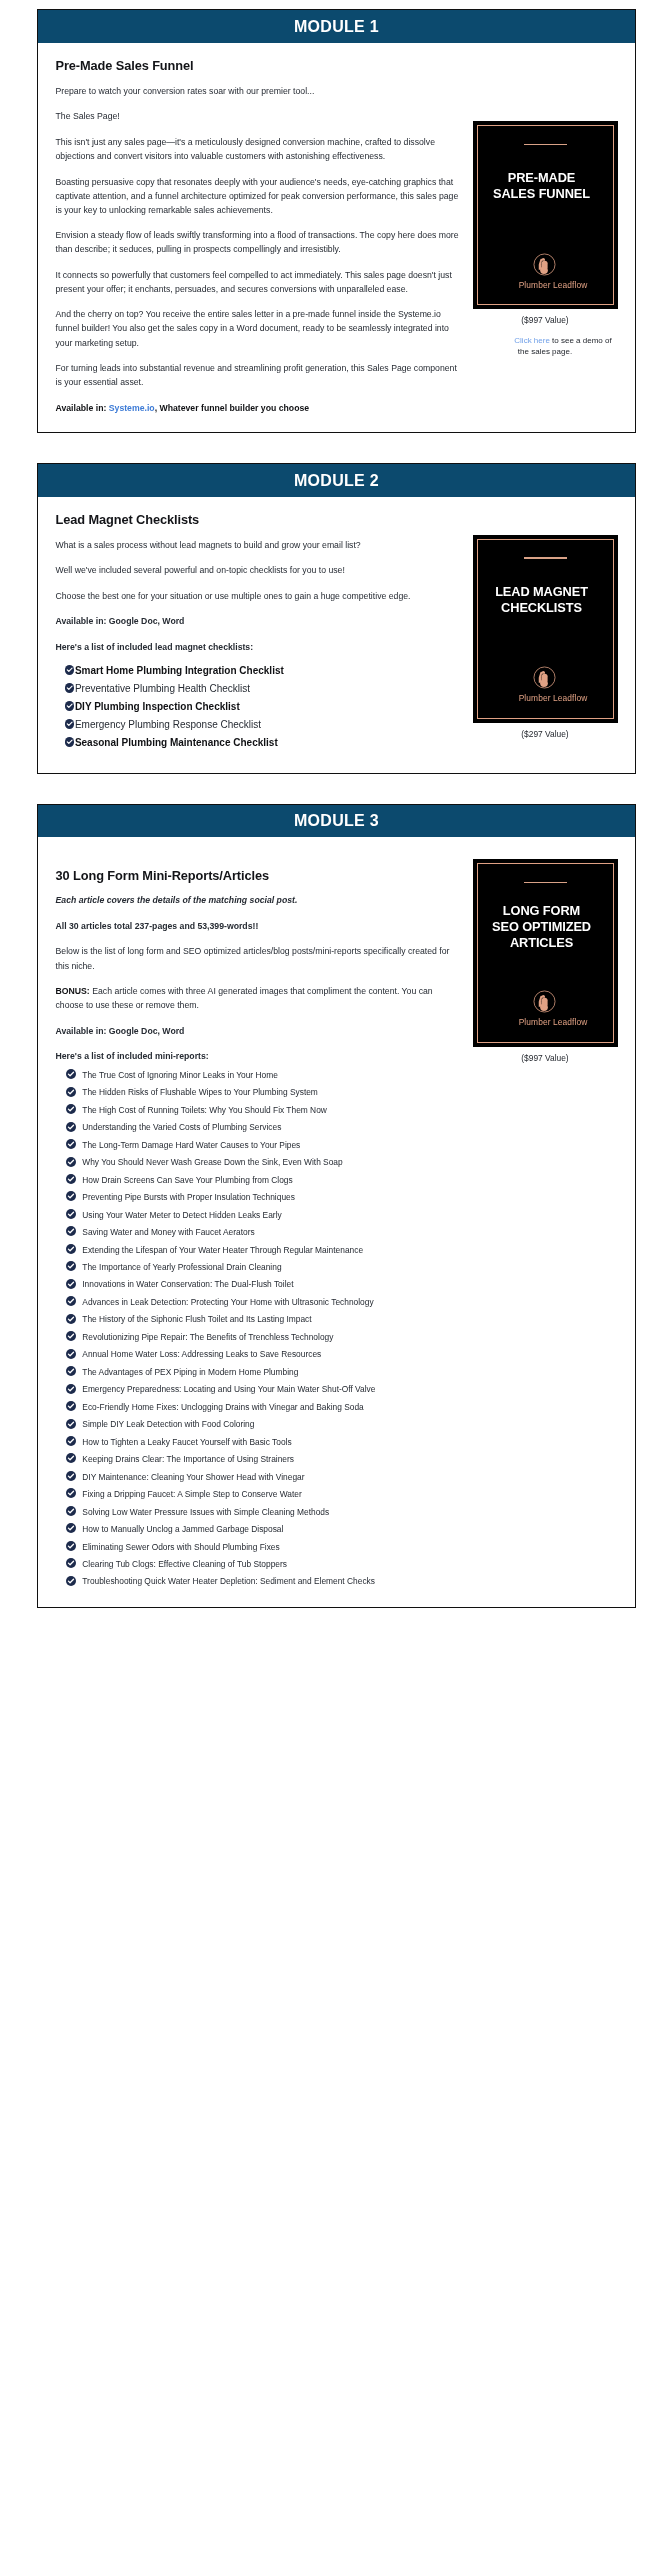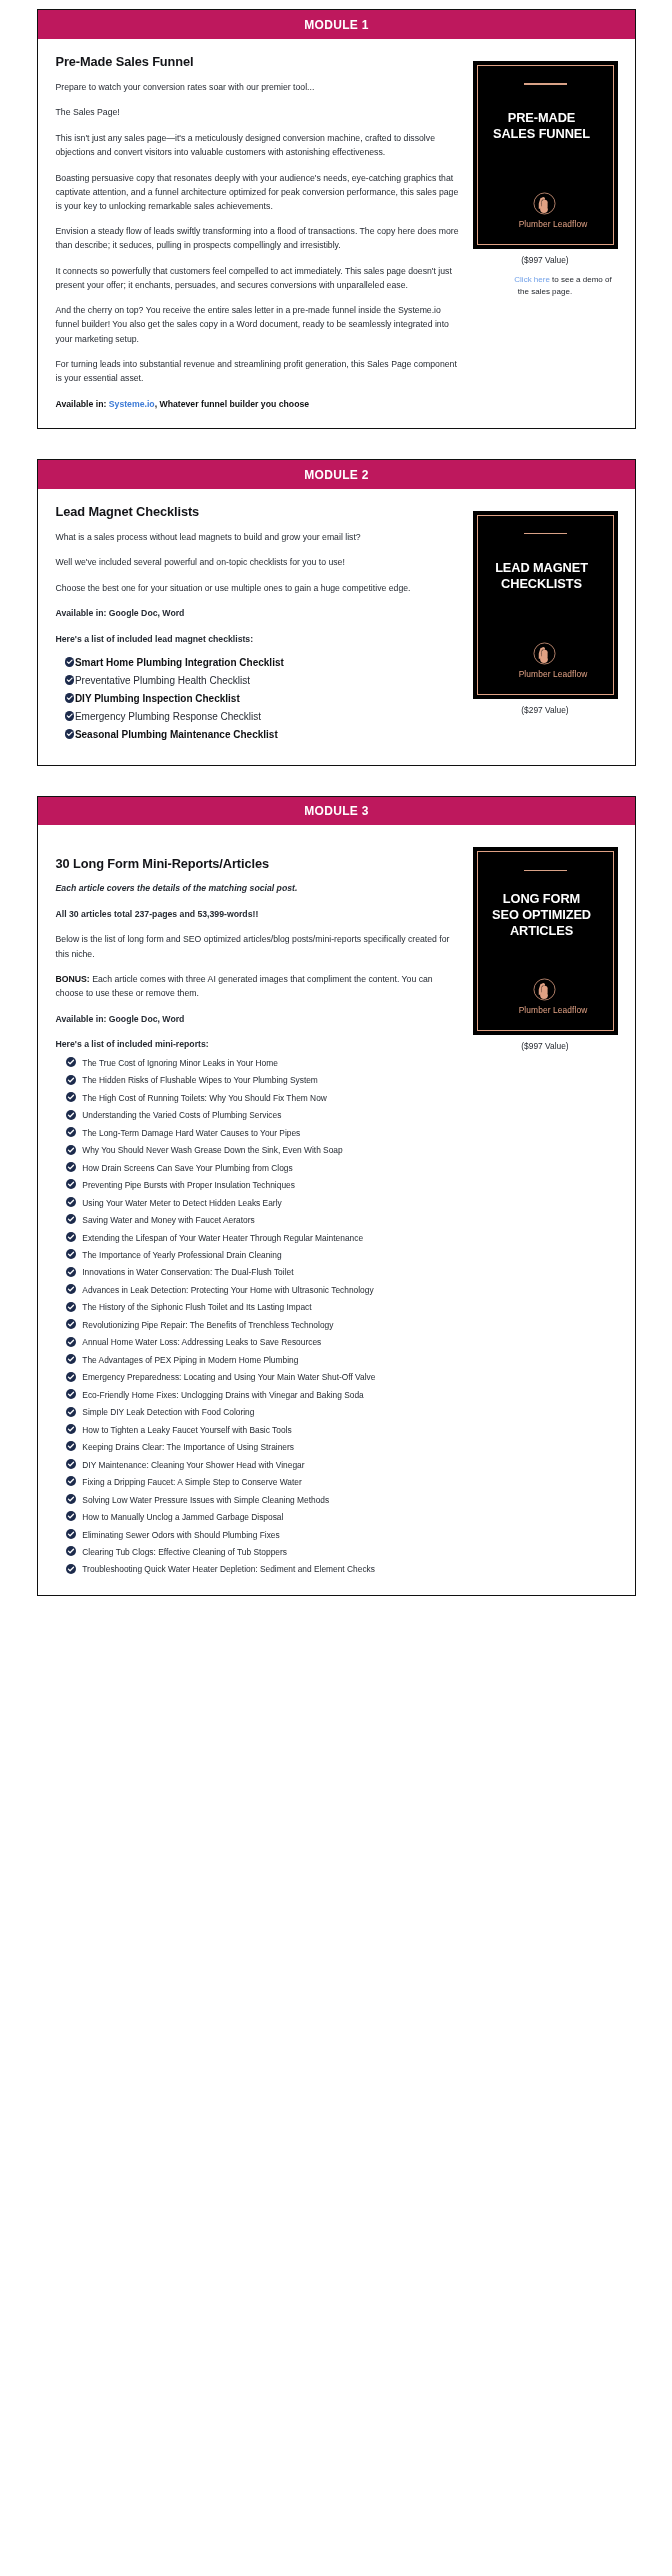--- a/index.html
+++ b/index.html
@@ -14,32 +14,32 @@
   .page { width:673px; position:relative; padding:9.4px 0 0 0; }
 
   
   .module {
     margin:0 37px 30px 37px;
     border:0.7px solid #101010;
     background:#fff;
     position:relative;
   }
   .module-header {
-    background:#be185d;
+    background:#0c4a6e;
     color:#ffffff;
     text-align:center;
     font-weight:bold;
-    font-size:12px;
+    font-size:16px;
     letter-spacing:0.3px;
     padding:7.4px 0 7.4px 0;
   }
   .module-body {
     padding:15px 17.5px 17.5px 17.5px;
     display:flex;
-    align-items:flex-start;
+    align-items:center;
     gap:12px;
   }
   .col-left { flex:1 1 auto; min-width:0; }
   .col-right { flex:0 0 145px; width:145px; padding-top:6.7px; }
 
   h2.module-title {
     font-size:12.8px;
     font-weight:bold;
     margin:0 0 10.8px 0;
     letter-spacing:-0.1px;

